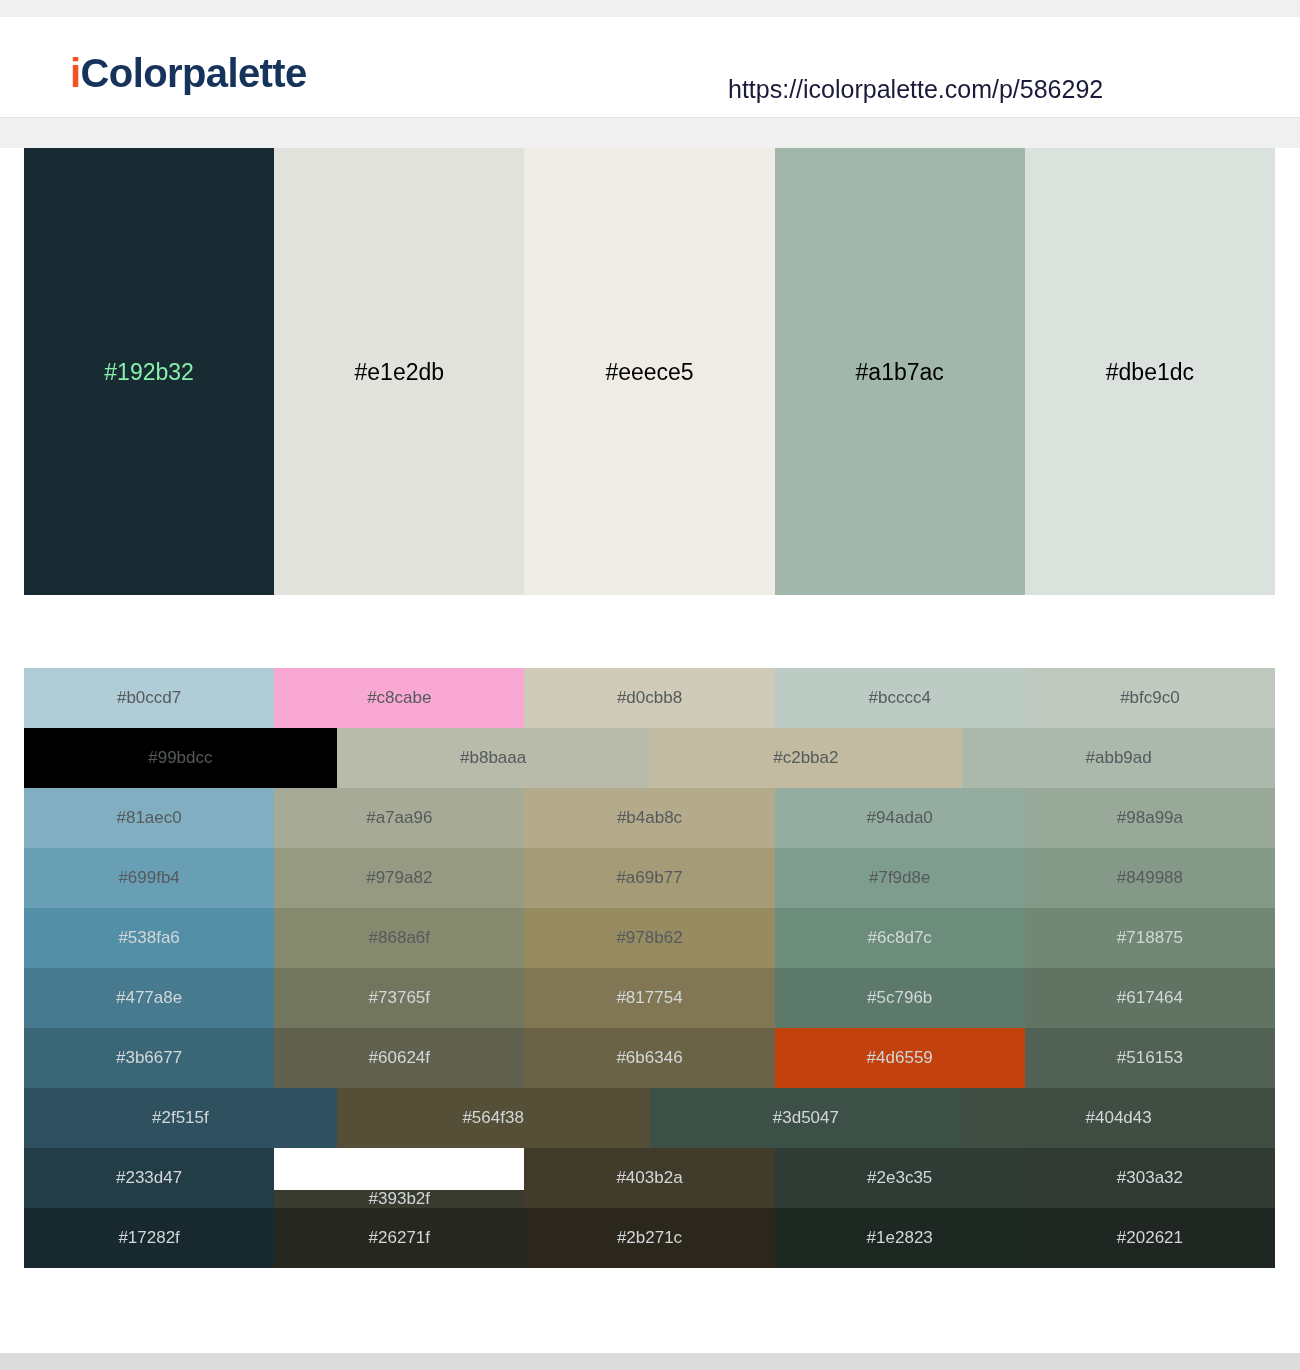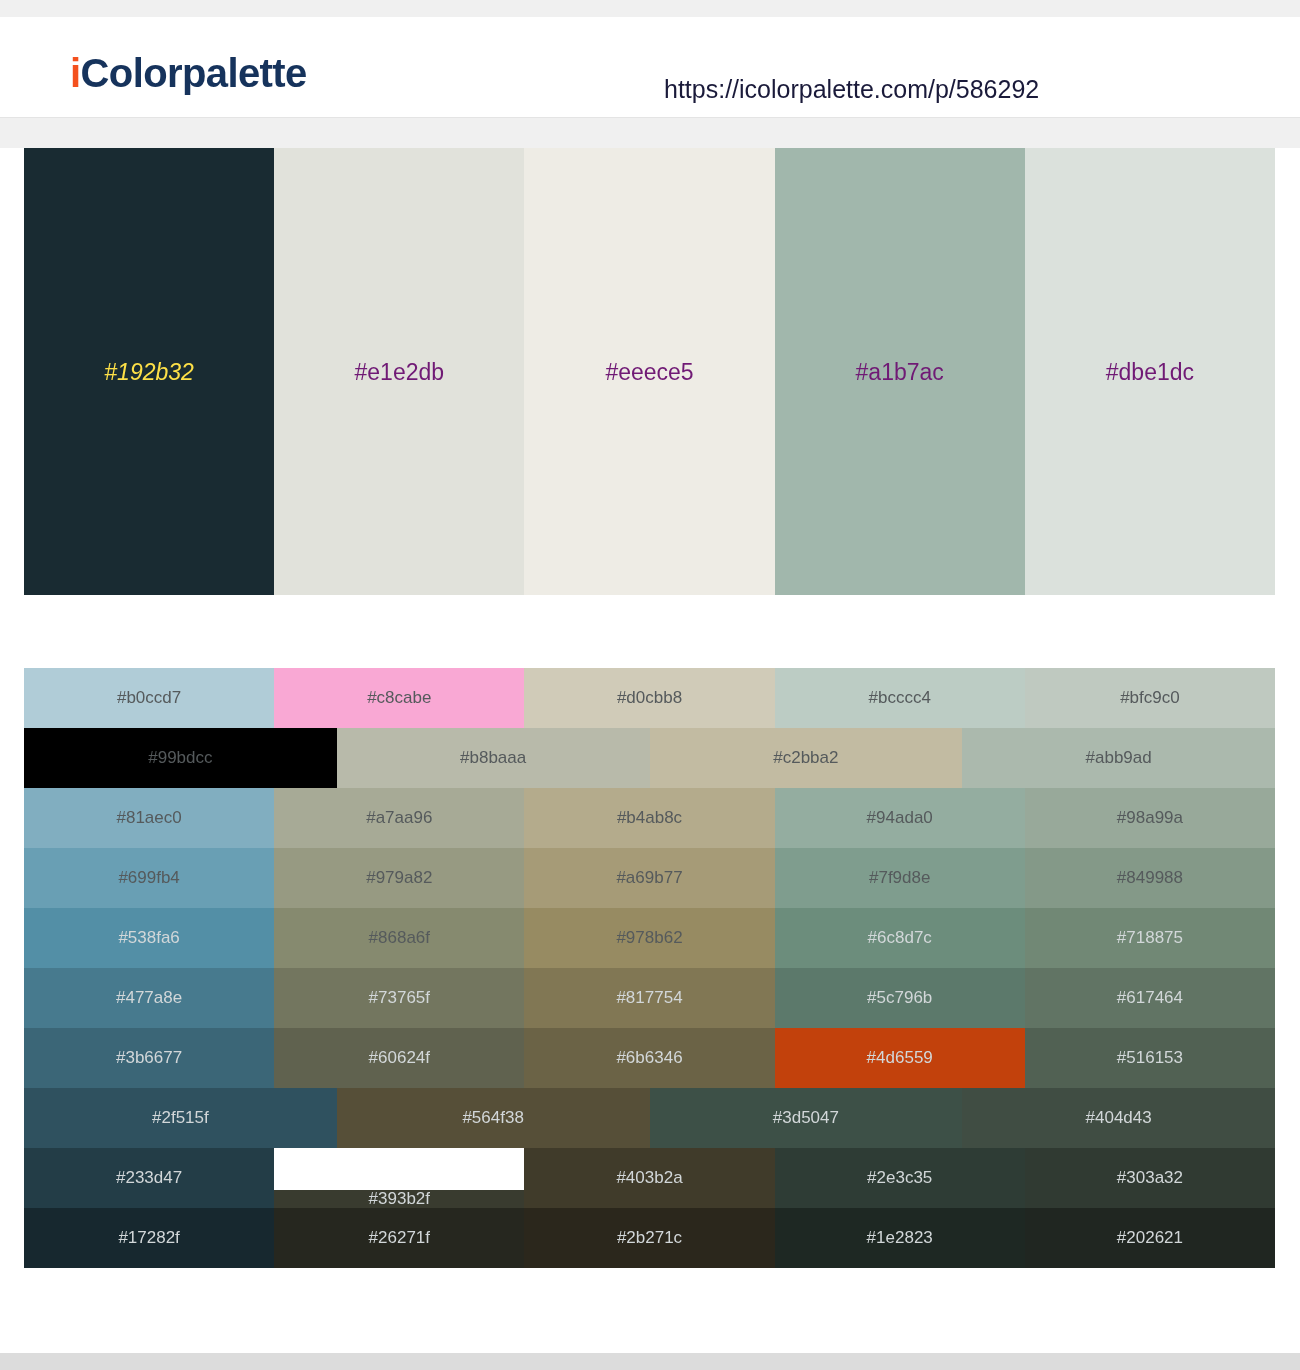--- a/index.html
+++ b/index.html
@@ -42,21 +42,21 @@
     font-weight: bold;
     letter-spacing: -0.6px;
     white-space: nowrap;
     line-height: 1;
   }
   .logo .logo-i { color: #f4511e; }
   .logo .logo-rest { color: #16335c; }
 
   .page-url {
     position: absolute;
-    left: 664px;
+    left: 728px;
     top: 60px;
     font-size: 25px;
     color: #1a1a3a;
     font-family: "Liberation Sans", sans-serif;
     white-space: nowrap;
     line-height: 1;
   }
 
   
   .header-gap {
@@ -81,24 +81,24 @@
     position: relative;
   }
   .main-swatch .hex {
     position: absolute;
     left: 0;
     right: 0;
     top: 50%;
     transform: translateY(-50%);
     text-align: center;
     font-size: 23px;
-    color: #701a75;
+    color: #000000;
     font-family: "Liberation Sans", sans-serif;
   }
-  .main-swatch.dark .hex { color: #fde047; font-style: italic; }
+  .main-swatch.dark .hex { color: #86efac; }
 
   
   .shades-grid {
     position: absolute;
     left: 24px;
     top: 668px;
     width: 1251px;
     height: 600px;
     display: flex;
     flex-direction: column;

